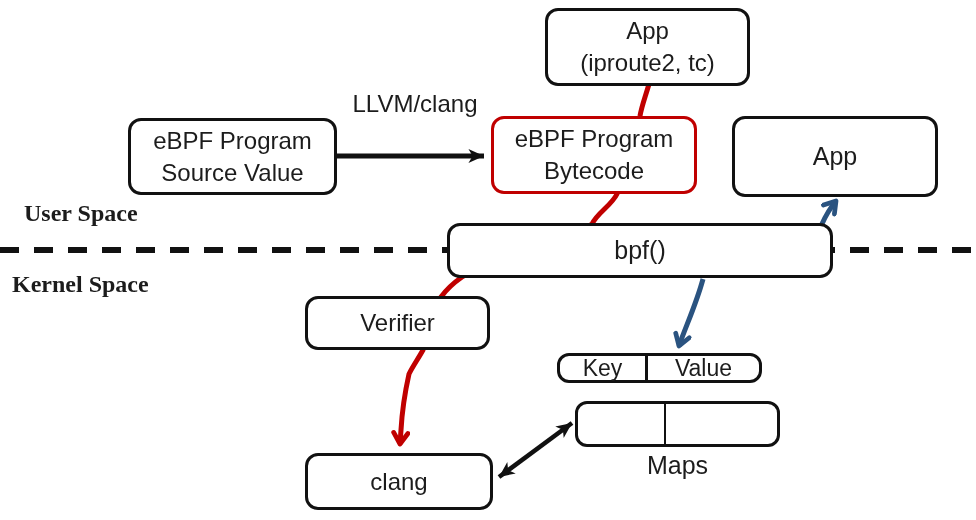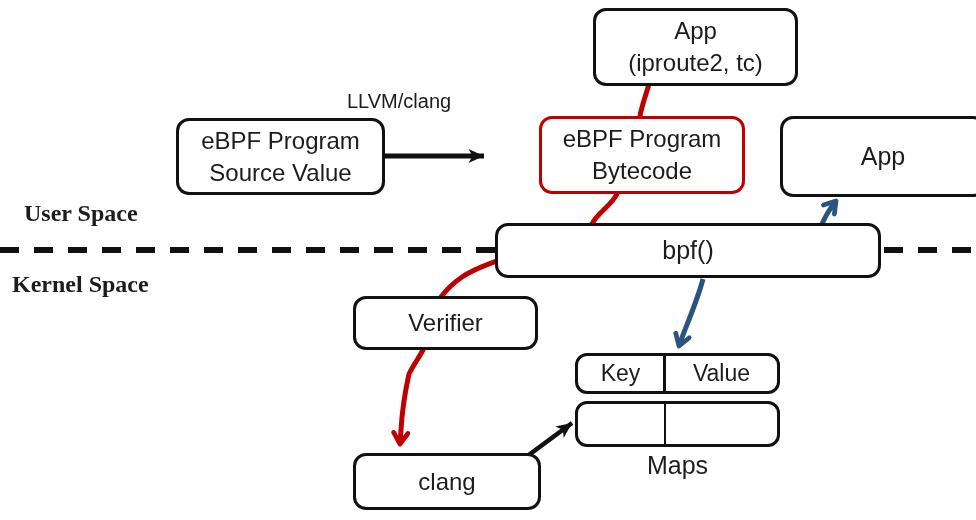--- a/index.html
+++ b/index.html
@@ -12,31 +12,31 @@
   body{
     width:976px;height:520px;position:relative;overflow:hidden;
     font-family:"Liberation Sans", sans-serif;color:var(--text);
   }
   .canvas{position:absolute;inset:0;}
   svg.connectors{position:absolute;left:0;top:0;width:976px;height:520px;}
   .box{
     position:absolute;box-sizing:border-box;background:#ffffff;
     border:3px solid var(--line);border-radius:13px;
     display:flex;flex-direction:column;align-items:center;justify-content:center;
-    text-align:center;font-size:24px;line-height:1.32;color:var(--text);margin-left:48px;
+    text-align:center;font-size:24px;line-height:1.32;color:var(--text);
   }
   .box.red-border{border-color:var(--red);}
   .space-label{
     position:absolute;font-weight:bold;font-size:24px;color:var(--text);
     white-space:nowrap;
     font-family:Liberation Serif, serif;
   }
   .compile-label{
-    position:absolute;left:347px;top:90px;width:136px;
-    font-size:20px;line-height:1.18;color:var(--text);
+    position:absolute;left:347px;top:90px;width:136px;text-align:center;
+    font-size:24px;line-height:1.18;color:var(--text);
   }
   .maps-row{
     position:absolute;box-sizing:border-box;background:#ffffff;
     border:3px solid var(--line);border-radius:12px;
     display:flex;flex-direction:row;align-items:stretch;
   }
   .maps-cell{
     display:flex;align-items:center;justify-content:center;
     font-size:23px;color:var(--text);box-sizing:border-box;
   }
@@ -116,21 +116,21 @@
 
   <div class="box" style="left:305px;top:296px;width:185px;height:54px;">
     <span>Verifier</span>
   </div>
 
 
   <div class="box" style="left:305px;top:453px;width:188px;height:57px;">
     <span>clang</span>
   </div>
 
-  <div class="maps-row" style="left:575px;top:353px;width:205px;height:41px;">
+  <div class="maps-row" style="left:557px;top:353px;width:205px;height:30px;">
     <div class="maps-cell key">Key</div>
     <div class="maps-cell value">Value</div>
   </div>
   <div class="maps-row empty" style="left:575px;top:401px;width:205px;height:46px;">
     <div class="maps-cell key"></div>
     <div class="maps-cell value"></div>
   </div>
   <div class="maps-caption">Maps</div>
 
   <div class="space-label" style="left:24px;top:200px;">User Space</div>

